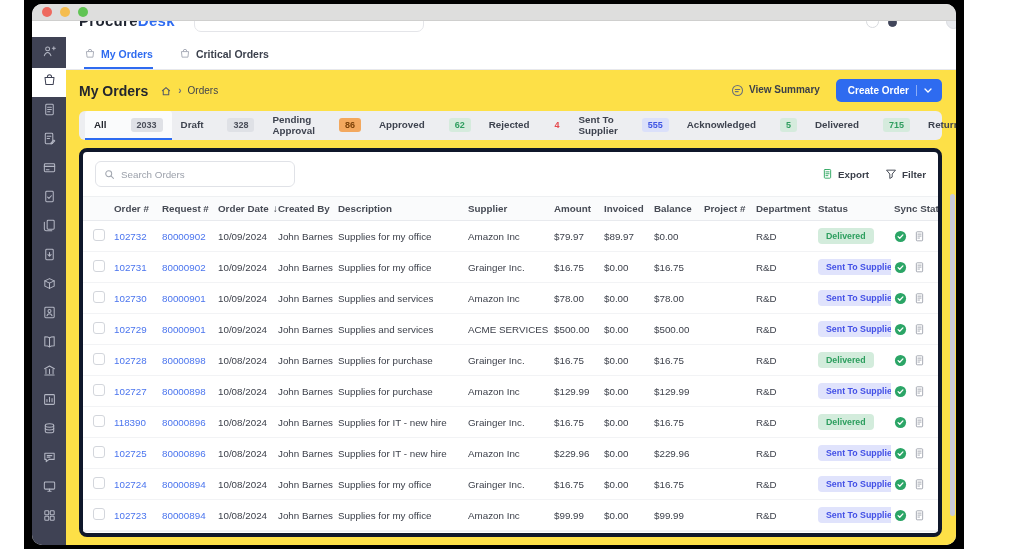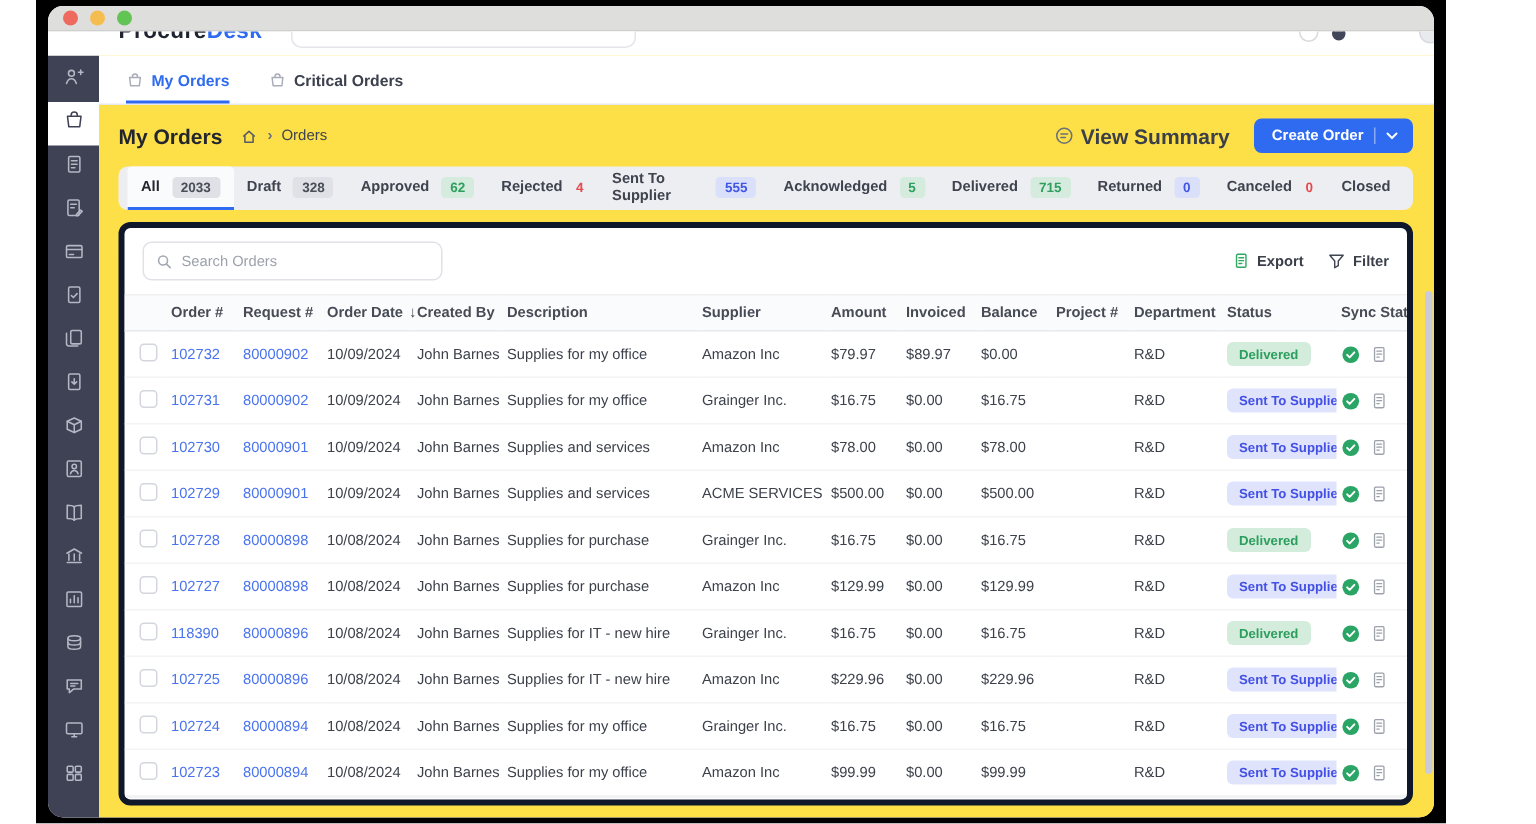--- a/index.html
+++ b/index.html
@@ -37,27 +37,27 @@
   .tab .ticon { display:flex; color:#a9adb8; }
   .tab.active { color:#2e6bf0; border-bottom-color:#2e6bf0; }
 
   
   .page-head { flex:0 0 auto; display:flex; align-items:center; justify-content:space-between; padding:9px 14px 8px 13px; }
   .ph-left { display:flex; align-items:center; gap:12px; }
   .title { font-size:14px; font-weight:800; color:#23262e; }
   .crumb { display:flex; align-items:center; gap:6px; font-size:10px; color:#40444e; }
   .crumb .sep { color:#6a6f7a; font-weight:700; font-size:10px; }
   .ph-right { display:flex; align-items:center; gap:16px; }
-  .vs-btn { display:flex; align-items:center; gap:5px; font-size:14px; font-weight:700; color:#3a3f4a; cursor:pointer; }
+  .vs-btn { display:flex; gap:5px; font-size:10px; font-weight:700; color:#3a3f4a; cursor:pointer; }
   .co-btn { display:flex; align-items:center; gap:7px; background:#2e6bf0; color:#fff; font-size:10px; font-weight:700; padding:6px 10px 6px 12px; border-radius:5px; border:none; cursor:pointer; font-family:inherit; }
   .co-btn .cdiv { width:1px; height:11px; background:rgba(255,255,255,.45); }
 
   
   .status-tabs { flex:0 0 auto; margin:1px 14px 0 13px; height:29px; background:#edeef1; border-radius:6px; display:flex; align-items:stretch; justify-content:space-between; padding:0 6px; }
-  .st-item { display:flex; align-items:center; gap:8px; padding:0 9px; font-size:9.8px; font-weight:600; color:#3e434f; cursor:pointer; border-bottom:2px solid transparent; }
+  .st-item { display:flex; align-items:center; gap:24px; padding:0 9px; font-size:9.8px; font-weight:600; color:#3e434f; cursor:pointer; border-bottom:2px solid transparent; }
   .st-item.active { background:#fafbfc; border-bottom-color:#2e6bf0; color:#23262e; font-weight:800; border-radius:3px 3px 0 0; }
   .st-badge { font-size:9px; font-weight:700; padding:2px 6px; border-radius:3px; text-align:center; }
   .v-gray { background:#dfe1e6; color:#4a4e59; }
   .v-orange { background:#f3a85e; color:#7c4107; }
   .v-green { background:#d5ebdd; color:#2f9e5f; }
   .v-blue { background:#dbe0fa; color:#4055e3; }
   .v-red { background:transparent; color:#e5484d; padding:2px 1px; }
 
   
   .card { flex:1; margin:8px 14px 8px 13px; background:#fff; border:4px solid #0f172a; border-radius:8px; display:flex; flex-direction:column; min-height:0; overflow:hidden; }
@@ -284,20 +284,24 @@
 
         <div class="status-tabs">
 
         <div class="st-item active">
               <span class="st-label">All</span>
               <span class="st-badge v-gray">2033</span>
             </div>
             <div class="st-item">
               <span class="st-label">Draft</span>
               <span class="st-badge v-gray">328</span>
+            </div>
+            <div class="st-item">
+              <span class="st-label">Pending Approval</span>
+              <span class="st-badge v-orange">86</span>
             </div>
             <div class="st-item">
               <span class="st-label">Approved</span>
               <span class="st-badge v-green">62</span>
             </div>
             <div class="st-item">
               <span class="st-label">Rejected</span>
               <span class="st-badge v-red">4</span>
             </div>
             <div class="st-item">

